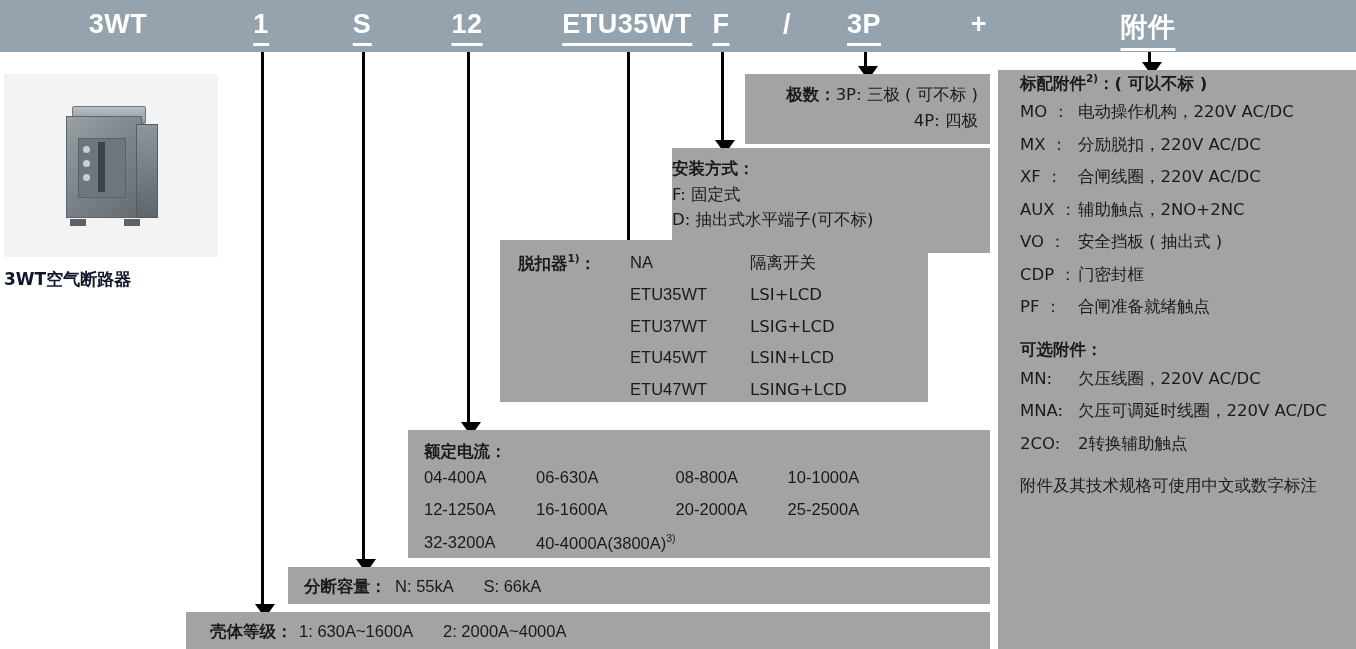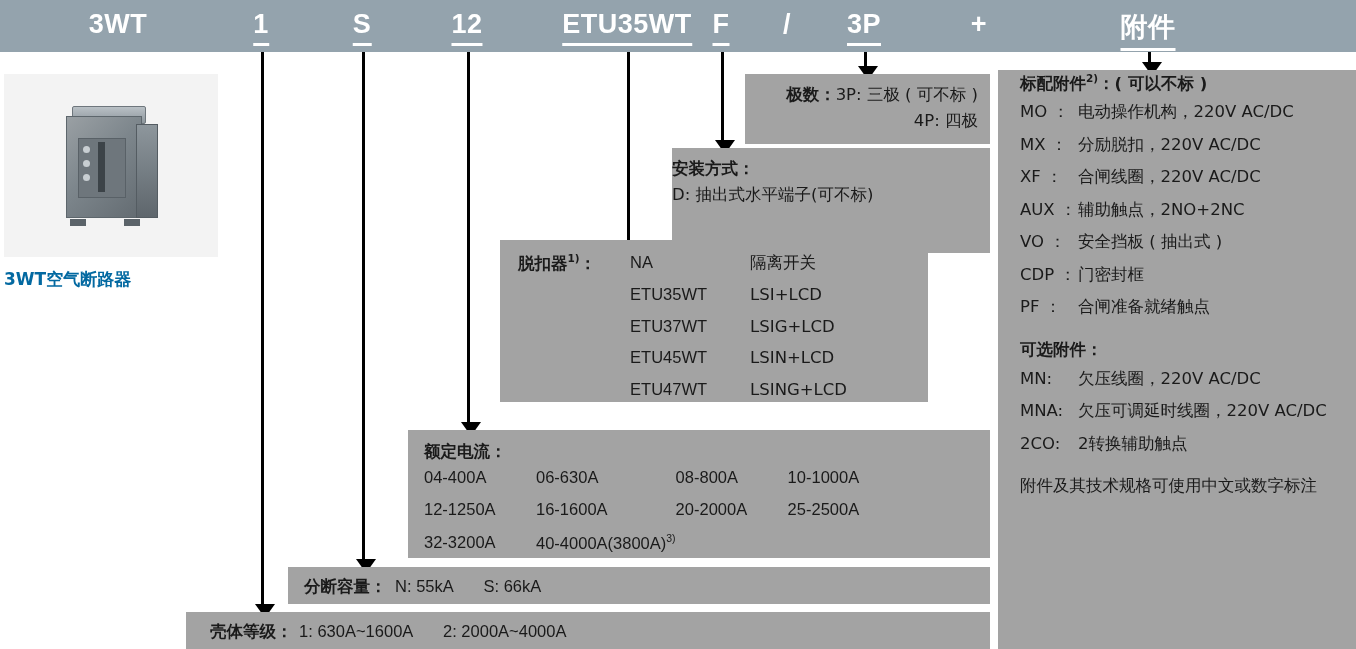--- a/index.html
+++ b/index.html
@@ -234,21 +234,21 @@
   }
   #product-photo .f-left { left: 8px; }
   #product-photo .f-right { left: 62px; }
 
   #product-caption {
     position: absolute;
     left: 4px; top: 268px;
     font-size: 17px;
     font-weight: bold;
     font-family: "DejaVu Sans", "Liberation Sans", sans-serif;
-    color: #0369a1;
+    color: #0f172a;
     white-space: nowrap;
   }
 </style>
 </head>
 <body>
 
 <div class="header-bar"></div>
 <div id="header-tokens">
     <div class="code-token" style="left: 118px;">3WT</div>
     <div class="code-token underlined" style="left: 261px;">1</div>
@@ -290,20 +290,21 @@
 
 <div class="box" id="poles-box">
   <div class="row">
     <span class="box-title cjk">极数：</span><span class="cjk">3P: 三极 ( 可不标 )</span>
   </div>
   <div class="row cjk">4P: 四极</div>
 </div>
 
 <div class="box" id="mounting-box">
   <div class="box-title cjk">安装方式：</div>
+  <div class="cjk">F: 固定式</div>
   <div class="cjk">D: 抽出式水平端子(可不标)</div>
 </div>
 
 <div class="box" id="trip-box">
   <table>
     <tbody id="trip-unit-rows">
         <tr>
           <td class="lbl cjk"><span>脱扣器</span><sup>1)</sup><span>：</span></td>
           <td class="code">NA</td>
           <td class="cjk">隔离开关</td>

